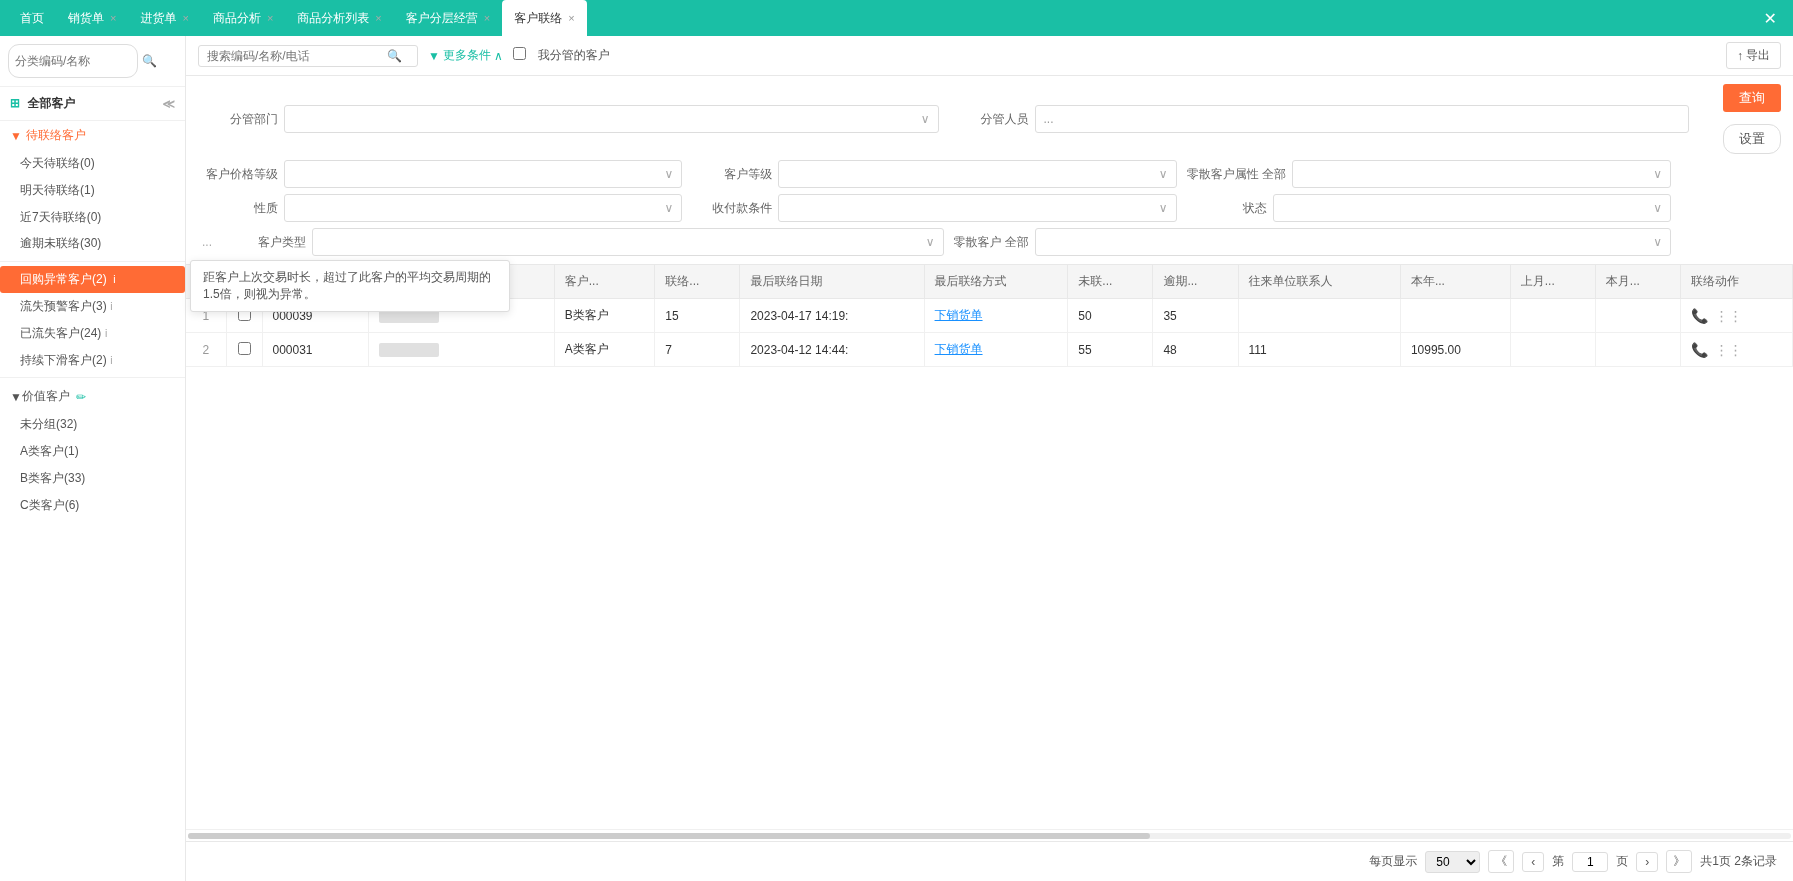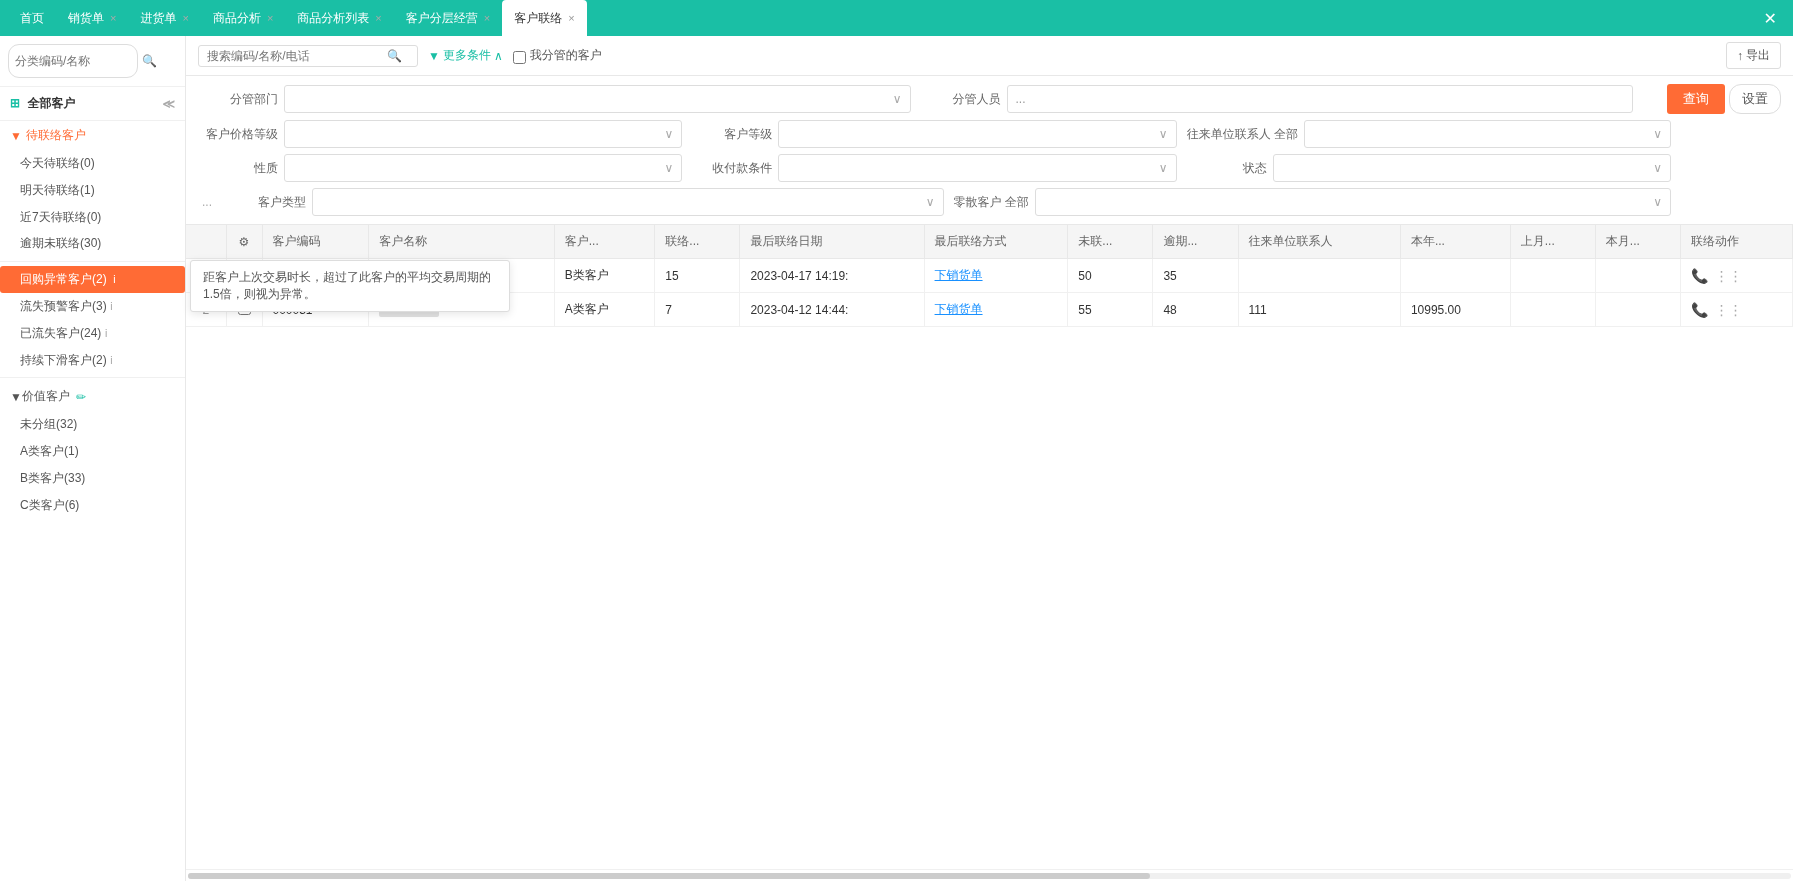--- a/index.html
+++ b/index.html
@@ -156,22 +156,22 @@
     .search-icon-btn { color: #aaa; cursor: pointer; }
     .more-conditions {
       display: flex;
       align-items: center;
       color: #1abfa5;
       cursor: pointer;
       gap: 3px;
     }
     .my-customer {
       display: flex;
-      align-items: flex-end;
-      gap: 4px;
+      align-items: flex-start;
+      gap: 12px;
       color: #555;
       cursor: pointer;
     }
     .filter-right { margin-left: auto; }
     .export-btn {
       background: white;
       border: 1px solid #ddd;
       border-radius: 3px;
       padding: 4px 10px;
       cursor: pointer;
@@ -224,22 +224,22 @@
       flex: 1;
       border: 1px solid #ddd;
       border-radius: 3px;
       padding: 4px 8px;
       font-size: 12px;
       outline: none;
       min-height: 28px;
     }
     .filter-btn-group {
       display: flex;
-      flex-direction: row;
-      gap: 4px;
+      flex-direction: column;
+      gap: 12px;
       margin-left: auto;
       padding-left: 24px;
     }
     .btn-query {
       background: #ff6b35;
       color: white;
       border: none;
       border-radius: 3px;
       padding: 5px 16px;
       cursor: pointer;
@@ -540,21 +540,21 @@
           </div>
         </div>
         <div class="filter-item">
           <span class="filter-label">客户等级</span>
           <div class="filter-select" style="flex:2;">
             <span class="filter-select-text"></span>
             <span class="filter-select-arrow">∨</span>
           </div>
         </div>
         <div class="filter-item">
-          <span class="filter-zero-label">往来单位联系人 全部</span>
+          <span class="filter-zero-label">零散客户属性 全部</span>
           <div class="filter-select" style="flex:1;">
             <span class="filter-select-text"></span>
             <span class="filter-select-arrow">∨</span>
           </div>
         </div>
         <div style="width:100px;"></div>
       </div>
 
       <div class="filter-row">
         <div class="filter-item">
@@ -730,15 +730,31 @@
         </tbody>
       </table>
     </div>
 
     <div class="scrollbar-area">
       <div class="scrollbar-track">
         <div class="scrollbar-thumb"></div>
       </div>
     </div>
 
+    <div class="pagination-bar">
+      <span>每页显示</span>
+      <select class="page-size-select">
+        <option>50</option>
+        <option>20</option>
+        <option>100</option>
+      </select>
+      <button class="page-btn">《</button>
+      <button class="page-btn">‹</button>
+      <span>第</span>
+      <input class="page-input" type="text" value="1" style="">
+      <span>页</span>
+      <button class="page-btn">›</button>
+      <button class="page-btn">》</button>
+      <span>共1页 2条记录</span>
+    </div>
 
   </div>
 </div>
 
 </body></html>

